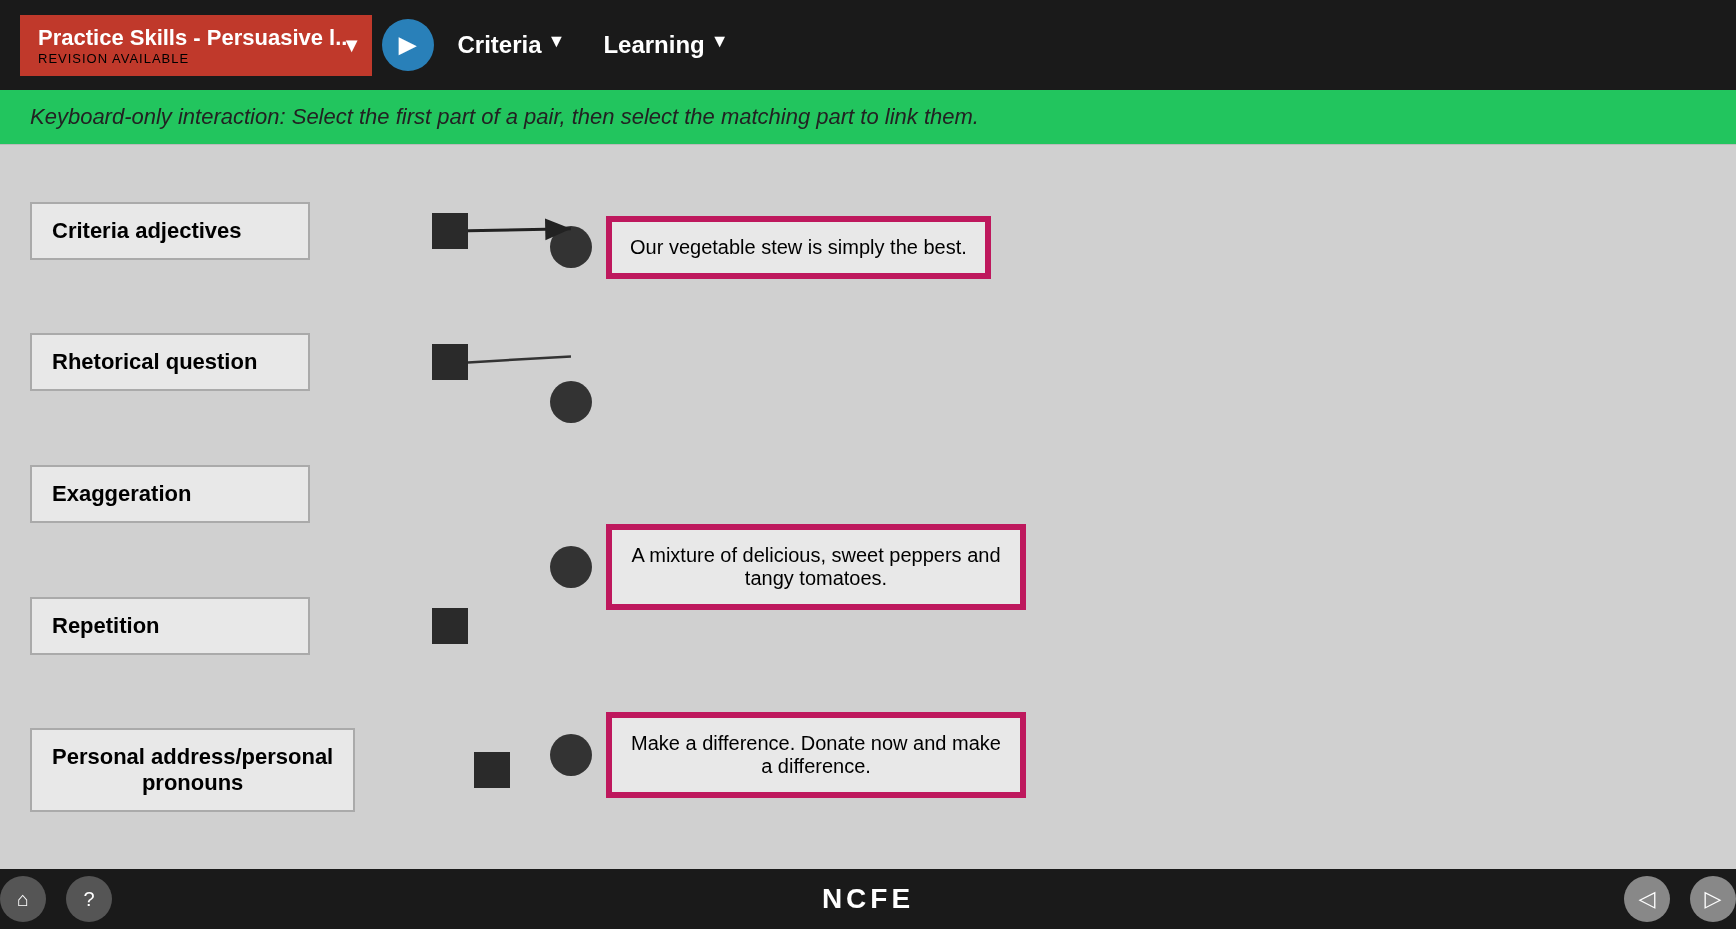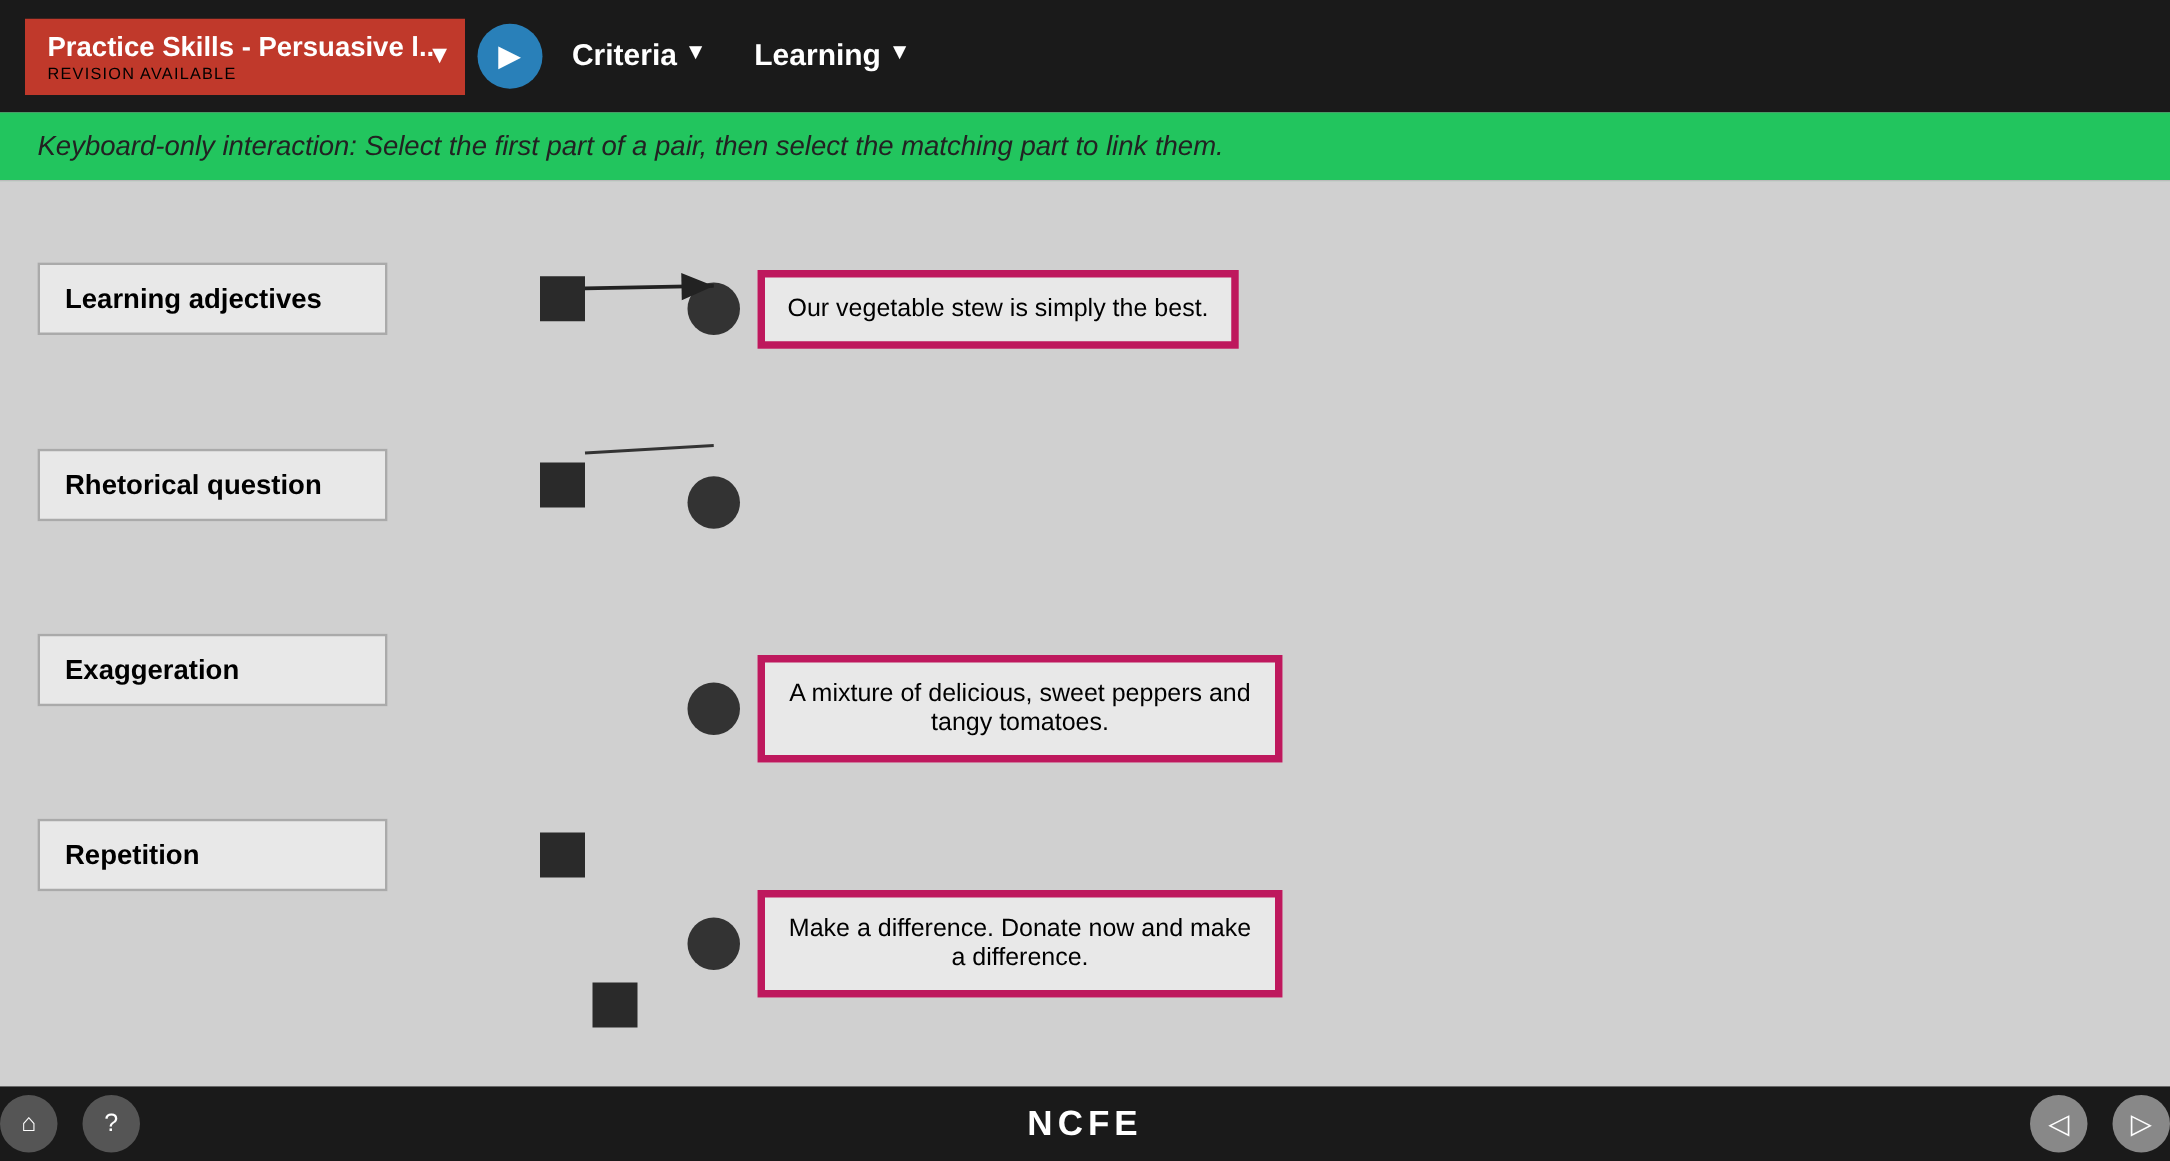--- a/index.html
+++ b/index.html
@@ -270,21 +270,21 @@
 
   <line x1="468" y1="85.796875" x2="571" y2="83.796875" stroke="#222" stroke-width="3"></line>
       <polygon points="571,83.796875 545.4268353395314,95.19921025417318 545.0034699567523,73.39589304104462" fill="#222"></polygon>
       <line x1="468" y1="217.390625" x2="571" y2="211.390625" stroke="#333" stroke-width="2.5"></line>
     </svg>
 
   <div class="left-column" id="terms-col">
 
     <div class="term-item" id="term-0">
       <div class="term-box">
-        <span>Learning adjectives</span>
+        <span>Criteria adjectives</span>
       </div>
       <div class="term-connector-sq"></div>
     </div>
 
     <div class="term-item" id="term-1">
       <div class="term-box">
         <span>Rhetorical question</span>
       </div>
       <div class="term-connector-sq"></div>
     </div>
@@ -296,20 +296,23 @@
     </div>
 
     <div class="term-item" id="term-3">
       <div class="term-box">
         <span>Repetition</span>
       </div>
       <div class="term-connector-sq"></div>
     </div>
 
     <div class="term-item" id="term-4">
+      <div class="term-box" style="text-align:center;">
+        <span>Personal address/personal<br>pronouns</span>
+      </div>
       <div class="term-connector-sq" style="right:-60px;"></div>
     </div>
 
   </div>
 
   <div class="right-column" id="examples-col">
 
     <div class="example-item" id="ex-0">
       <div class="example-dot"></div>
       <div class="example-box">

